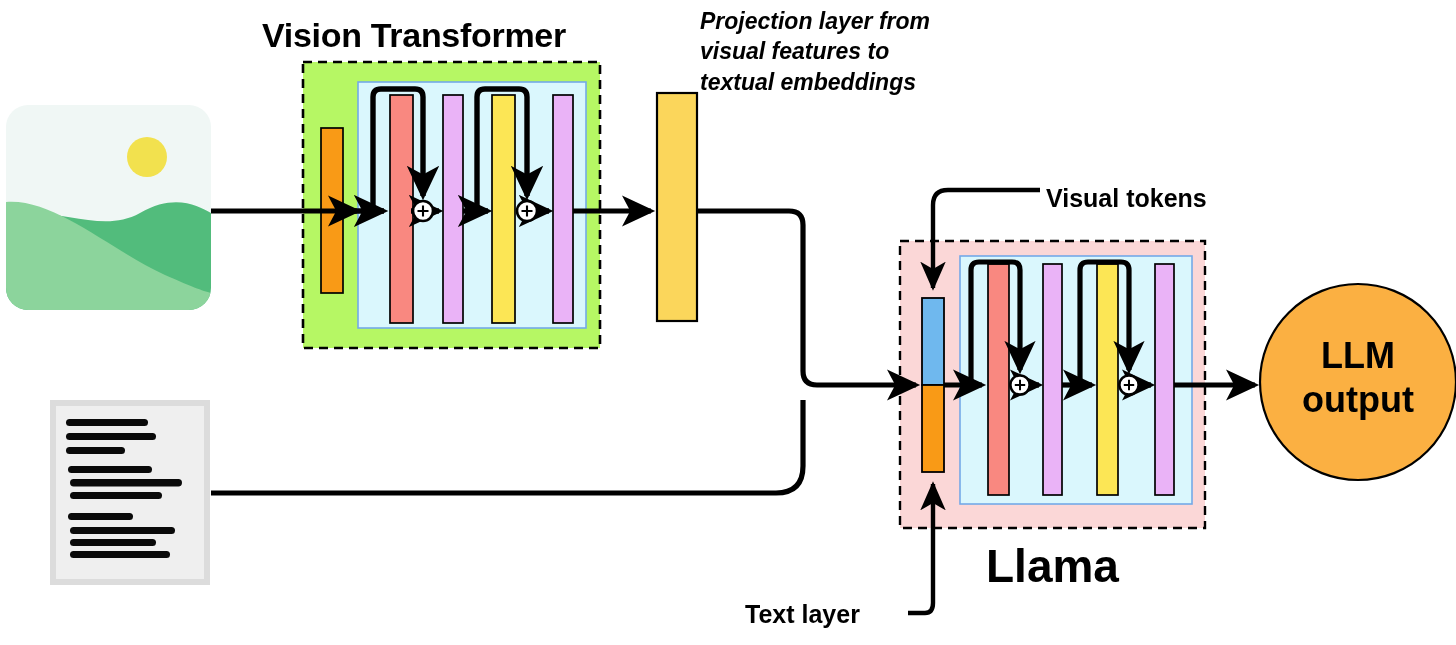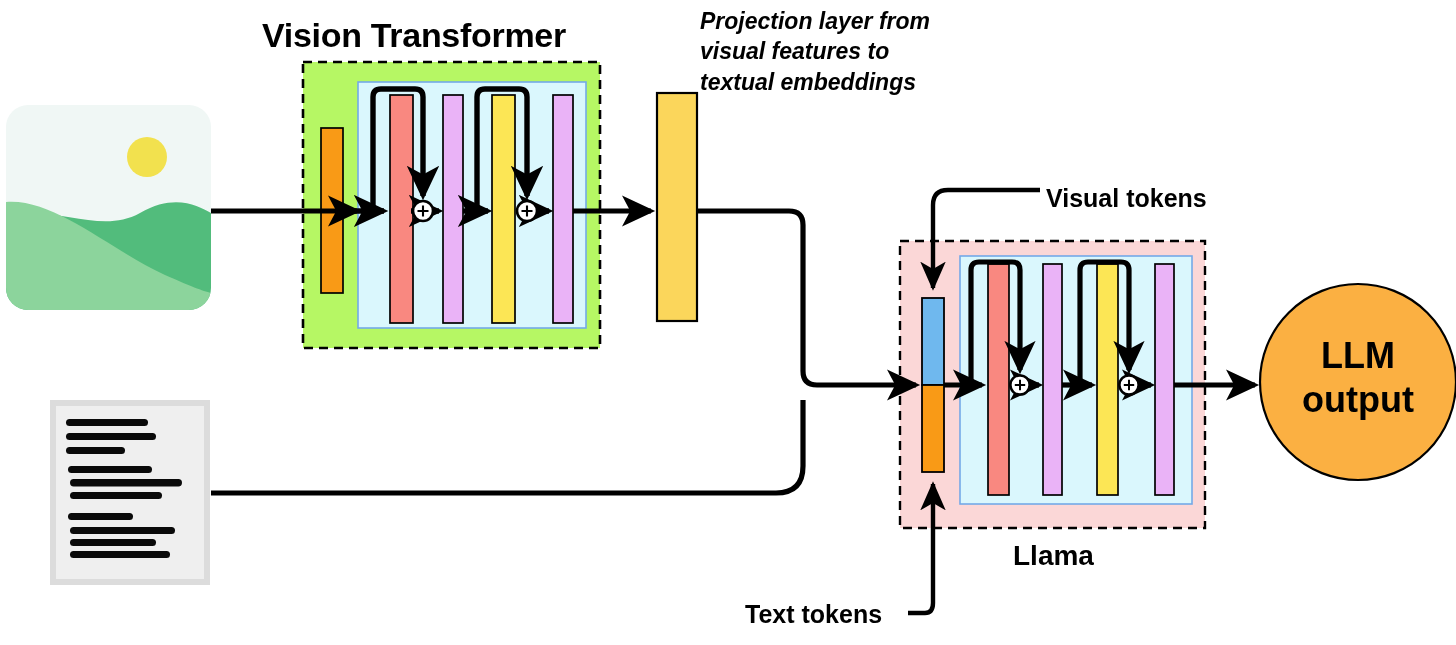--- a/index.html
+++ b/index.html
@@ -22,21 +22,21 @@
     line-height: 1.16;
     white-space: pre;
     text-align: left;
   }
   #vit-title { left: 262px; top: 16px; font-size: 34px; letter-spacing: -0.3px; }
   #proj-caption {
     left: 700px; top: 6px; width: 232px; font-size: 23px;
     line-height: 1.32; white-space: normal; font-style: italic;
   }
   #visual-tokens-label { left: 1046px; top: 184px; font-size: 25px; }
-  #llama-title { left: 986px; top: 540px; font-size: 28px; margin-left: 27px; }
+  #llama-title { left: 986px; top: 540px; font-size: 46px; }
   #text-tokens-label { left: 745px; top: 600px; font-size: 25px; }
 
   svg.layer {
     position: absolute; left: 0; top: 0;
     width: 1456px; height: 645px;
     overflow: visible;
   }
   .llm-text {
     font-family: "Liberation Sans", sans-serif;
     font-weight: bold;
@@ -173,15 +173,15 @@
   </svg>
 
   <div class="lbl" id="vit-title">Vision Transformer</div>
 
   <div class="lbl" id="proj-caption">Projection layer from visual features to textual embeddings</div>
 
   <div class="lbl" id="visual-tokens-label">Visual tokens</div>
 
   <div class="lbl" id="llama-title">Llama</div>
 
-  <div class="lbl" id="text-tokens-label">Text tokens</div>
+  <div class="lbl" id="text-tokens-label">Text layer</div>
 
 </div>
 
 </body></html>

